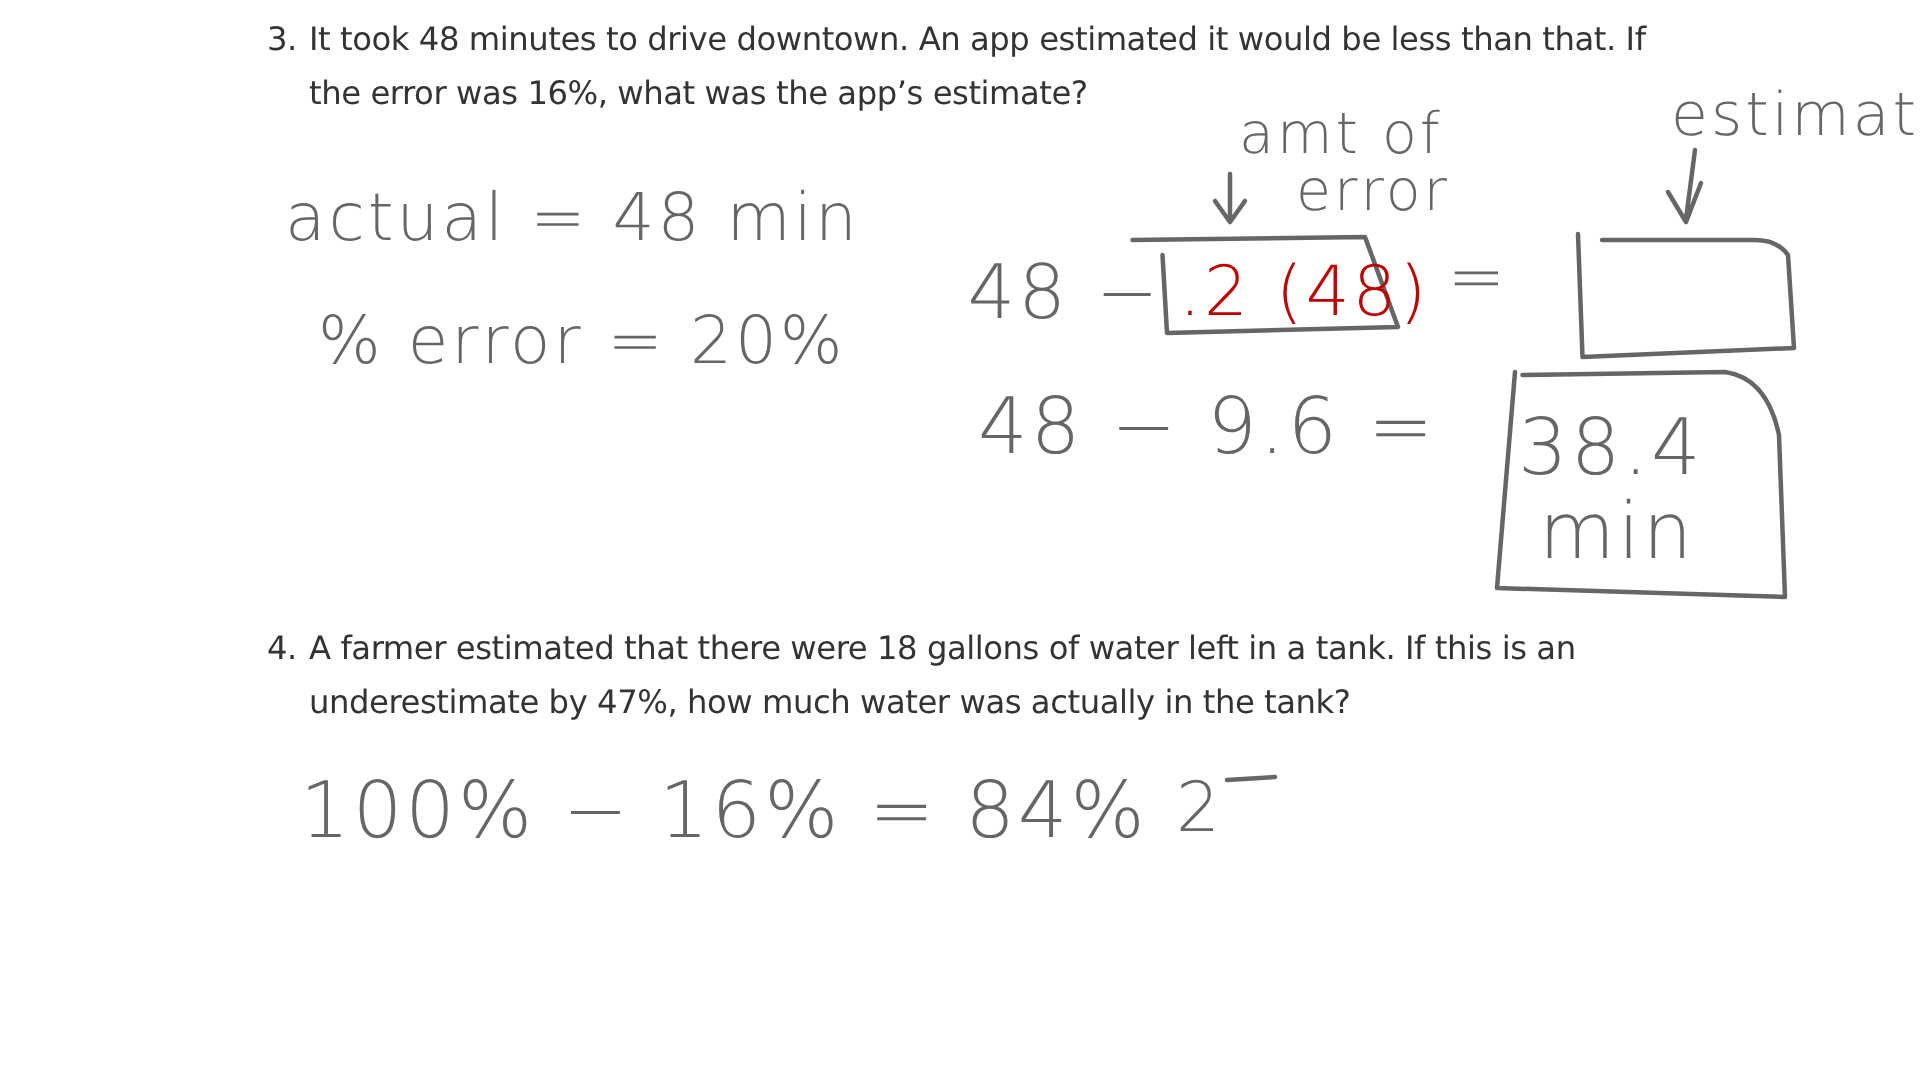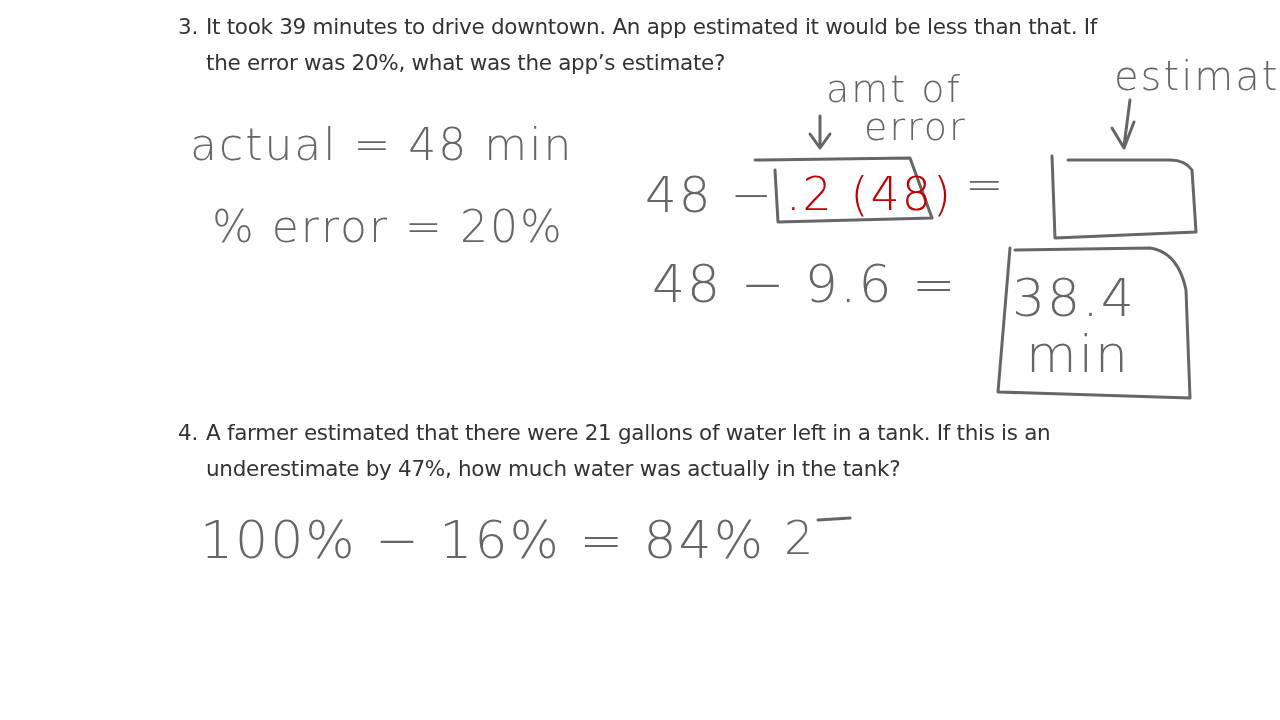--- a/index.html
+++ b/index.html
@@ -11,27 +11,27 @@
   #p4 { top: 415px; }
   .ink { position: absolute; left: 0; top: 0; width: 1280px; height: 720px; pointer-events: none; }
   .hw { font-family: "DejaVu Sans", sans-serif; fill: none; stroke-linecap: round; stroke-linejoin: round; }
   .hwtext { font-family: "DejaVu Sans", sans-serif; font-weight: 300; letter-spacing: 2px; }
 </style>
 </head>
 <body>
 
 <div class="problem" id="p3">
   <span class="num">3.</span>
-  <span class="line">It took 39 minutes to drive downtown. An app estimated it would be less than that. If</span>
-  <span class="line">the error was 20%, what was the app’s estimate?</span>
+  <span class="line">It took 48 minutes to drive downtown. An app estimated it would be less than that. If</span>
+  <span class="line">the error was 16%, what was the app’s estimate?</span>
 </div>
 
 <div class="problem" id="p4">
   <span class="num">4.</span>
-  <span class="line">A farmer estimated that there were 21 gallons of water left in a tank. If this is an</span>
+  <span class="line">A farmer estimated that there were 18 gallons of water left in a tank. If this is an</span>
   <span class="line">underestimate by 47%, how much water was actually in the tank?</span>
 </div>
 
 <svg class="ink" viewBox="0 0 1280 720" xmlns="http://www.w3.org/2000/svg">
 
   <text class="hwtext" x="190" y="160" font-size="44" fill="#666666">actual = 48  min</text>
   <text class="hwtext" x="212" y="242" font-size="44" fill="#666666">% error = 20%</text>
 
   <text class="hwtext" x="826" y="102" font-size="38" fill="#666666">amt of</text>
   <text class="hwtext" x="864" y="140" font-size="38" fill="#666666">error</text>

